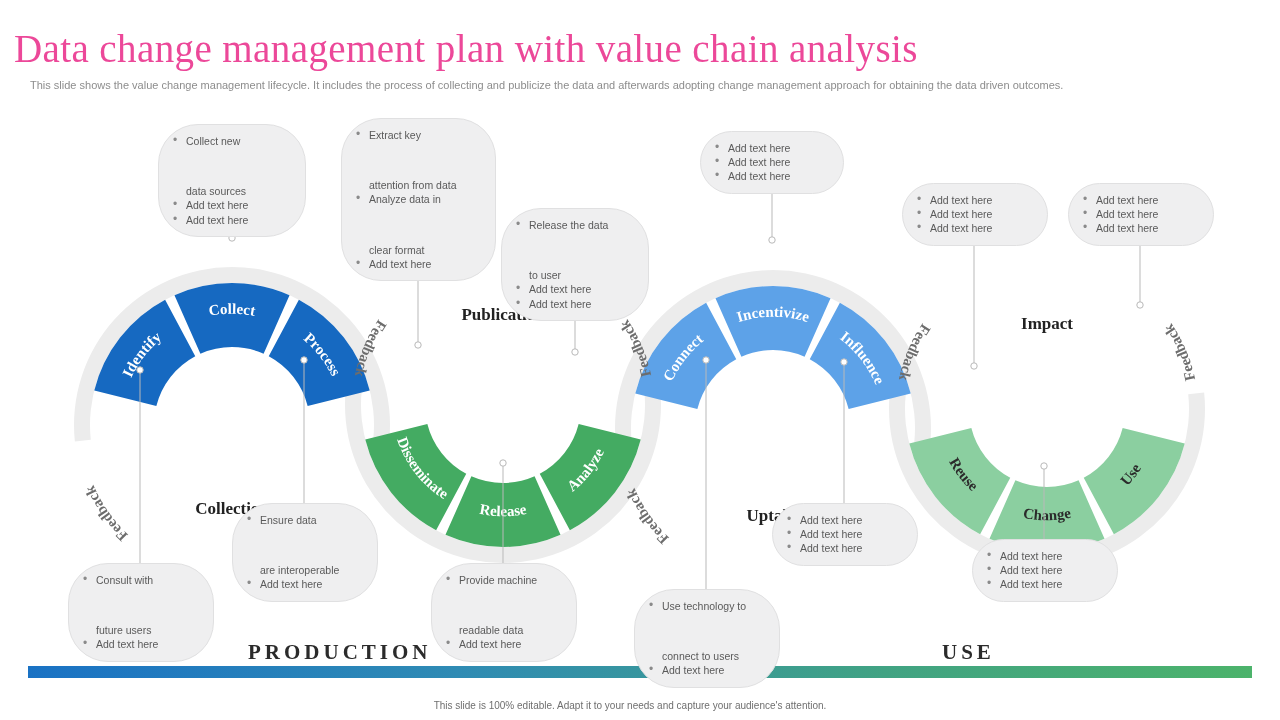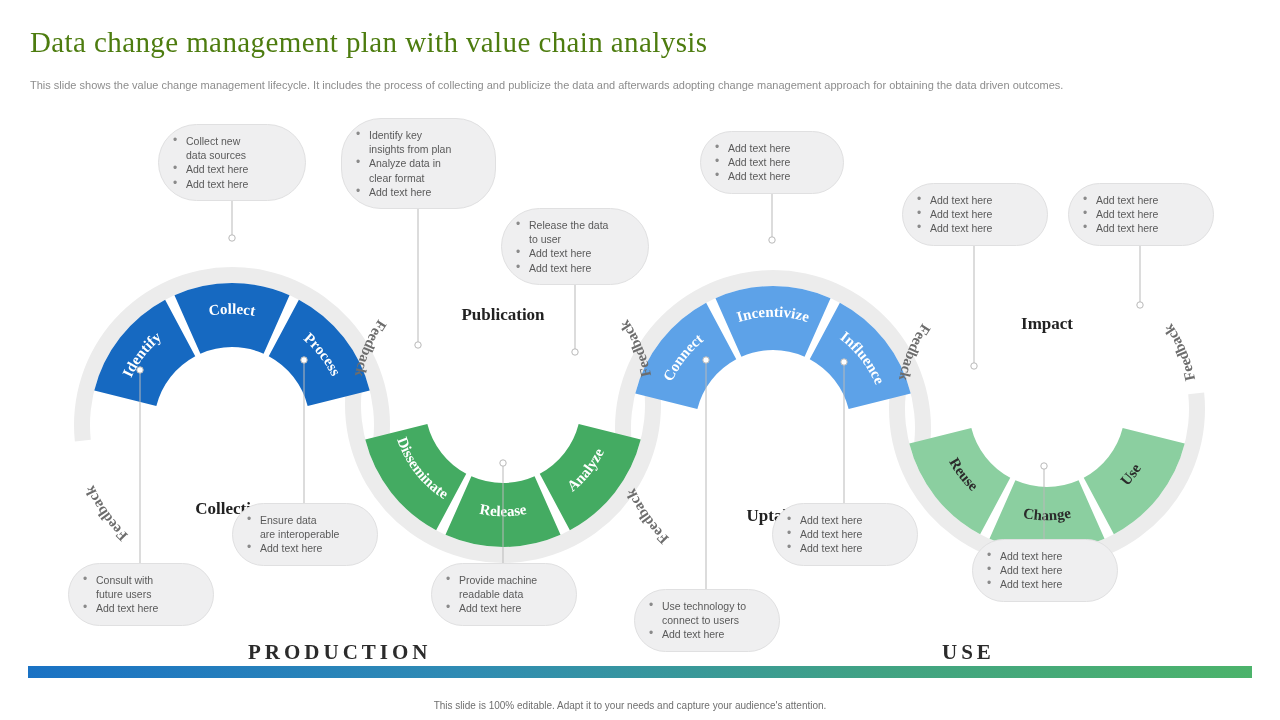--- a/index.html
+++ b/index.html
@@ -5,23 +5,23 @@
   html,body{margin:0;padding:0;}
   body{
     width:1280px;height:720px;background:#ffffff;
     font-family:"Liberation Sans", sans-serif;
     overflow:hidden;position:relative;
   }
   #stage{position:absolute;inset:0;width:1280px;height:720px;}
 
   
   .title{
-    position:absolute;left:30px;top:26px;
-    font-family:"Liberation Serif", serif;
-    font-size:29px;color:#4d7c0f;letter-spacing:.4px;white-space:nowrap;
+    position:absolute;left:14px;top:26px;
+    font-family:"Liberation Serif", serif;
+    font-size:39px;color:#ec4899;letter-spacing:.4px;white-space:nowrap;
   }
   .subtitle{
     position:absolute;left:30px;top:78px;width:1220px;
     font-size:11px;color:#8d8d8d;line-height:1.3;white-space:nowrap;
   }
 
   
   #diagram{position:absolute;left:0;top:95px;width:1280px;height:545px;}
 
   
@@ -31,21 +31,21 @@
     border:1px solid #e0e0e1;
     border-radius:40px;
     padding:9px 16px 9px 10px;
     box-sizing:border-box;
   }
   .callout ul{margin:0;padding:0;list-style:none;}
   .callout li{
     font-size:10.5px;color:#5a5a5a;line-height:14.2px;
     position:relative;padding-left:17px;white-space:nowrap;
   }
-  .callout li.cont{padding-left:17px;}
+  .callout li.cont{padding-left:17px;margin-top:36px;}
   .callout li .b{
     position:absolute;left:4px;top:-1px;font-size:12px;color:#8a8a8a;
   }
 
   
   .seclabel{
     position:absolute;
     font-family:"Liberation Serif", serif;
     font-weight:bold;font-size:21px;color:#2b2b2b;letter-spacing:4px;
   }
@@ -230,22 +230,22 @@
       <div class="callout" style="left: 158px; top: 124px; width: 148px;">
         <ul>
           <li><span class="b">•</span><span>Collect new</span></li>
           <li class="cont"><span>data sources</span></li>
           <li><span class="b">•</span><span>Add text here</span></li>
           <li><span class="b">•</span><span>Add text here</span></li>
         </ul>
       </div>
       <div class="callout" style="left: 341px; top: 118px; width: 155px;">
         <ul>
-          <li><span class="b">•</span><span>Identify  key</span></li>
-          <li class="cont"><span>insights from plan</span></li>
+          <li><span class="b">•</span><span>Extract  key</span></li>
+          <li class="cont"><span>attention from data</span></li>
           <li><span class="b">•</span><span>Analyze  data in</span></li>
           <li class="cont"><span>clear format</span></li>
           <li><span class="b">•</span><span>Add text here</span></li>
         </ul>
       </div>
       <div class="callout" style="left: 501px; top: 208px; width: 148px;">
         <ul>
           <li><span class="b">•</span><span>Release the data</span></li>
           <li class="cont"><span>to user</span></li>
           <li><span class="b">•</span><span>Add text here</span></li>

